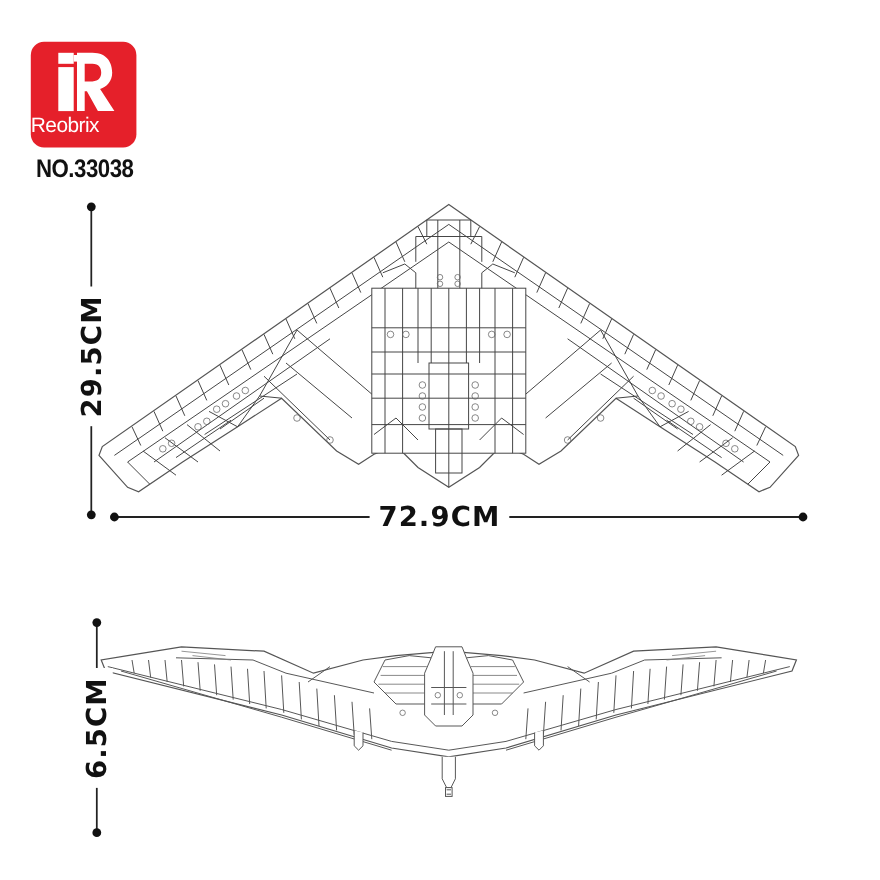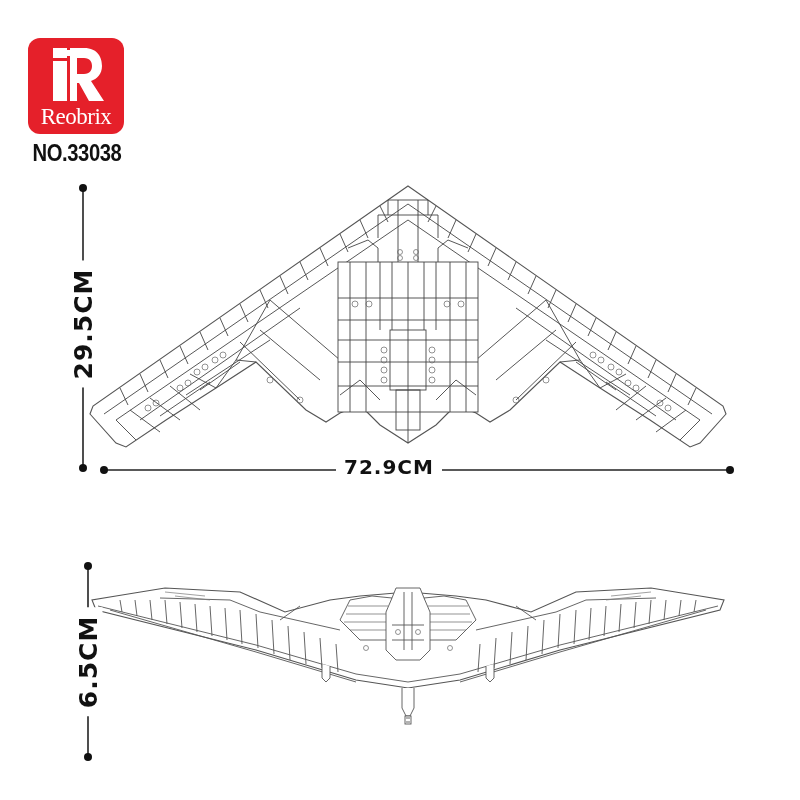--- a/index.html
+++ b/index.html
@@ -1,22 +1,22 @@
 <!DOCTYPE html>
 <html><head>
 <meta charset="utf-8">
 <style>
   html, body { margin:0; padding:0; background:#ffffff; }
   body { width:800px; height:800px; position:relative; overflow:hidden; font-family:"Liberation Sans", sans-serif; }
   .logo { position:absolute; left:28px; top:38px; width:96px; height:96px; border-radius:12px; background:#e5202a; overflow:hidden; }
   .logo svg { position:absolute; left:0; top:0; }
-  .logo-text { position:absolute; left:0; width:96px; top:66px; text-align:center; color:#fff; font-size:23px; letter-spacing:-0.5px; font-family:Liberation Serif, serif; }
+  .logo-text { position:absolute; left:0; width:96px; top:66px; color:#fff; font-size:19px; letter-spacing:-0.5px; font-family:Liberation Sans, sans-serif; }
   .model-no { position:absolute; left:22px; top:140px; width:110px; text-align:center; font-weight:bold; font-size:23px; color:#111; letter-spacing:-0.5px; font-family:"Liberation Sans", sans-serif; transform:scaleX(0.88); transform-origin:center; }
   .dim-label { position:absolute; font-weight:bold; color:#111; font-family:"DejaVu Sans", sans-serif; background:#fff; letter-spacing:1px; }
-  .dim-h { left:336px; top:455px; font-size:20px; padding:0 8px; }
+  .dim-h { left:336px; top:455px; font-size:25px; padding:0 8px; }
   .dim-v1 { left:83px; top:324px; font-size:25px; transform:translate(-50%,-50%) rotate(-90deg); white-space:nowrap; padding:0 8px; }
   .dim-v2 { left:88px; top:662px; font-size:25px; transform:translate(-50%,-50%) rotate(-90deg); white-space:nowrap; padding:0 8px; }
   svg.art { position:absolute; left:0; top:0; }
 </style>
 </head>
 <body>
 
 <div class="logo">
   <svg width="96" height="96">
 

